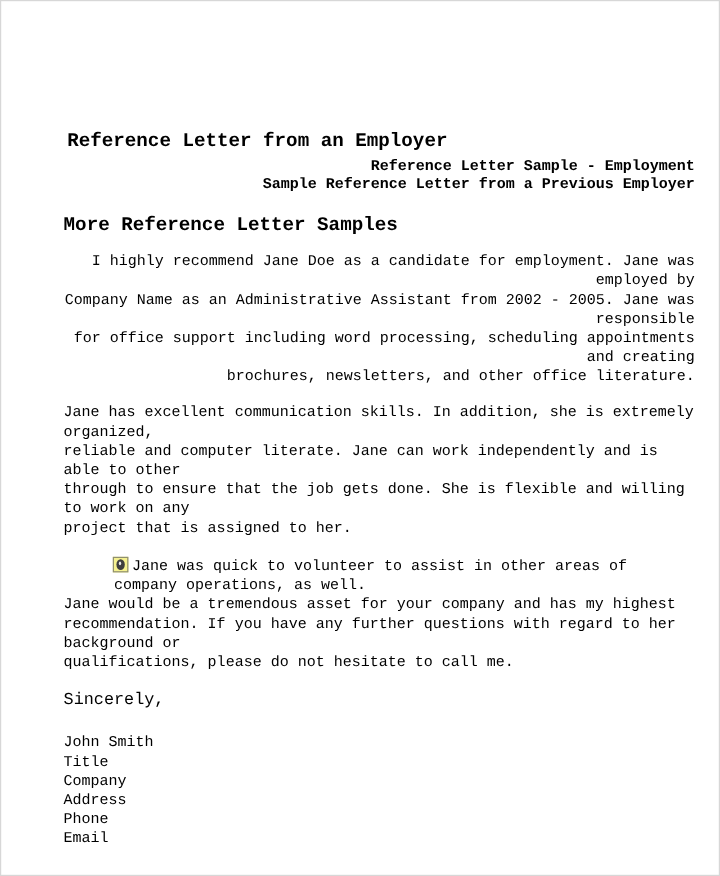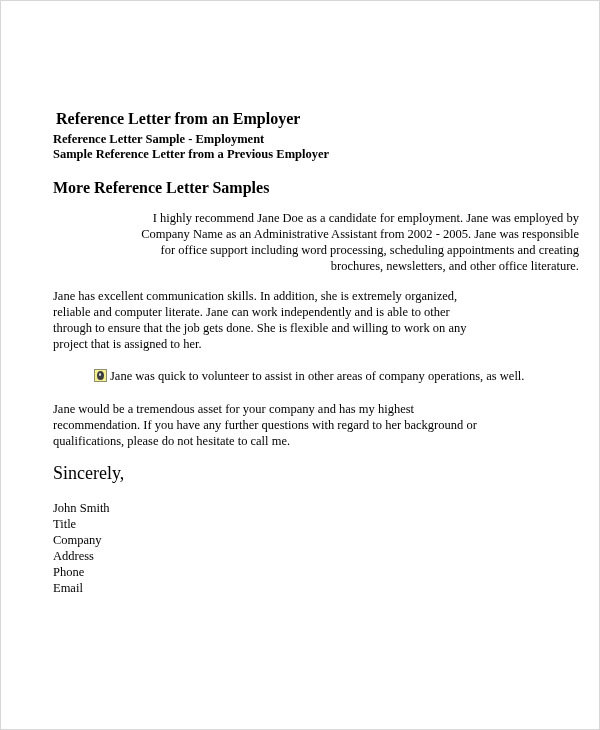--- a/index.html
+++ b/index.html
@@ -3,38 +3,39 @@
 <meta charset="utf-8">
 <style>
   * { margin: 0; padding: 0; box-sizing: border-box; }
   html, body { background: #ffffff; }
   .page {
     position: relative;
     width: 600px;
     height: 730px;
     background: #ffffff;
     border: 1px solid #d7d7d7;
-    font-family: Liberation Serif, serif;
+    font-family: Liberation Mono, monospace;
     color: #000000;
     padding: 109px 20px 0 52px;
     overflow: hidden;
   }
   .title {
     font-size: 16px;
     line-height: 17px;
     font-weight: bold;
     padding-left: 3px;
     white-space: pre-line;
   }
   .subtitle {
     margin-top: 5px;
     font-size: 12.5px;
     line-height: 15px;
     font-weight: bold;
     white-space: pre-line;
+    text-align: right;
   }
   .more-heading {
     margin-top: 18px;
     font-size: 16px;
     line-height: 16px;
     font-weight: bold;
     white-space: pre-line;
   }
   .greeting {
     margin-top: 15px;
@@ -43,21 +44,21 @@
     white-space: pre-line;
   }
   .para {
     font-size: 12.5px;
     line-height: 16px;
     white-space: pre-line;
     max-width: 528px;
   }
   .para-1 { margin-top: 14px; text-align: right; }
   .para-2 { margin-top: 14px; }
-  .para-3 { margin-top: 17px; }
+  .para-3 { }
   .note-line {
     margin-top: 16px;
     font-size: 12.5px;
     line-height: 16px;
     padding-left: 42px;
   }
   .marker {
     display: inline-block;
     width: 13px;
     height: 13px;
@@ -82,21 +83,21 @@
     position: absolute;
     left: 2px;
     top: 2px;
     width: 2px;
     height: 3px;
     background: #e8e8e8;
     border-radius: 50%;
   }
   .closing {
     margin-top: 16px;
-    font-size: 18px;
+    font-size: 14px;
     line-height: 16px;
     white-space: pre-line;
   }
   .signature {
     margin-top: 19px;
     font-size: 12.5px;
     line-height: 16px;
     white-space: pre-line;
   }
 </style>

